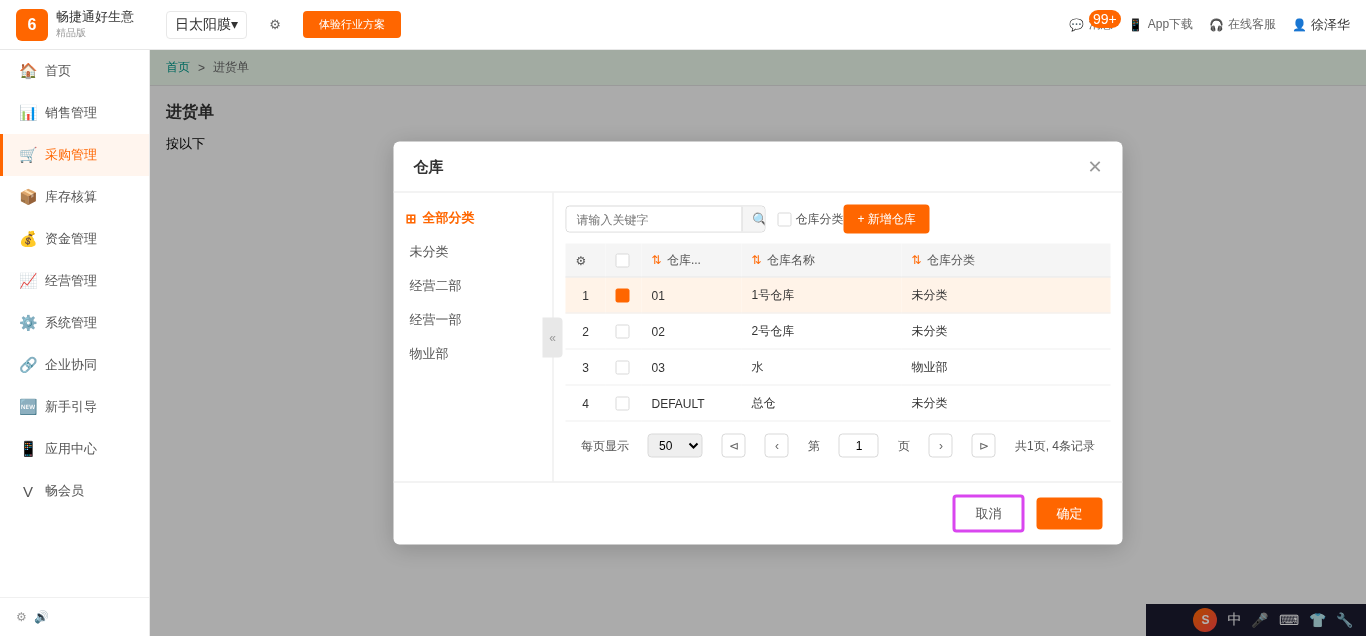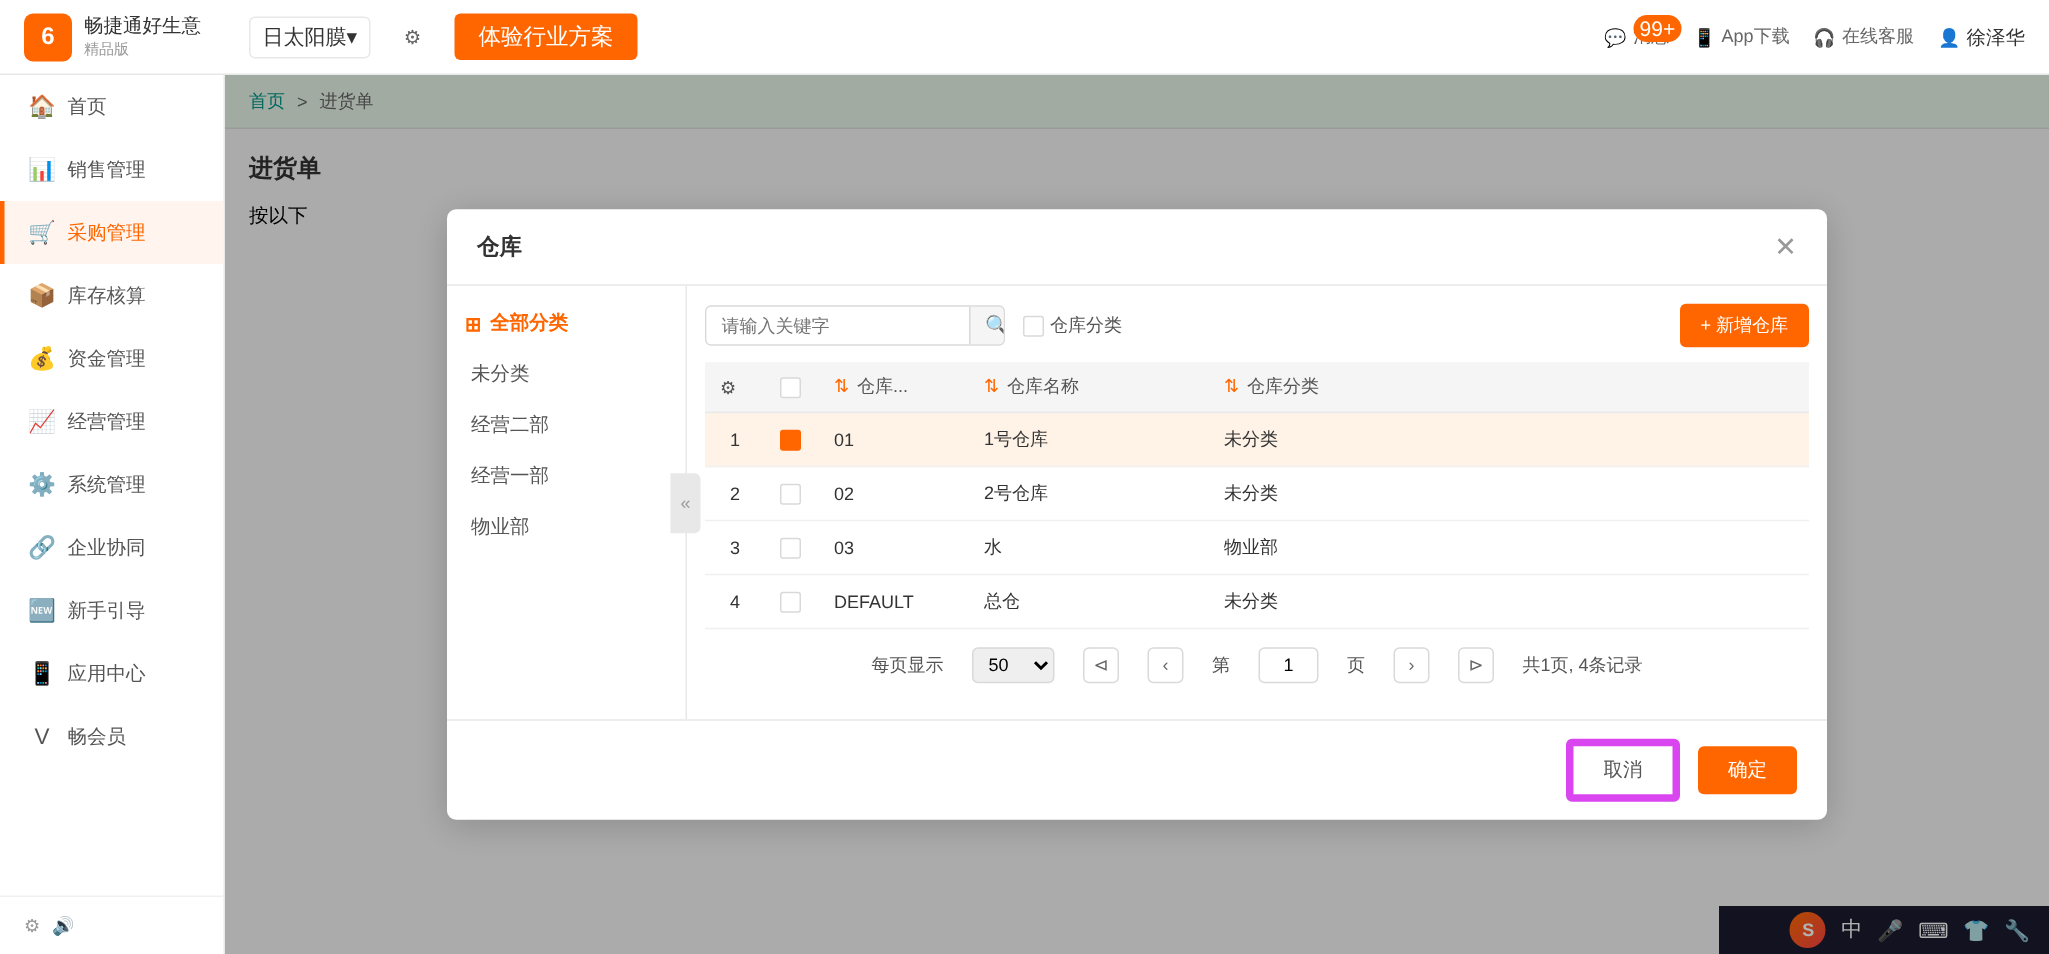--- a/index.html
+++ b/index.html
@@ -47,21 +47,21 @@
       display: flex; align-items: center; justify-content: center;
       color: #666; cursor: pointer;
     }
     .trial-btn {
       background: #f60;
       color: #fff;
       border: none;
       padding: 6px 16px;
       border-radius: 4px;
       cursor: pointer;
-      font-size: 15px;
+      font-size: 11px;
     }
     .header-right {
       display: flex; align-items: center; gap: 16px;
     }
     .header-icon-item {
       display: flex; align-items: center; gap: 4px;
       color: #666; cursor: pointer; font-size: 12px; position: relative;
     }
     .badge {
       background: #f60;
@@ -138,21 +138,21 @@
     }
 
     
     .dialog {
       position: absolute;
       top: 50%;
       left: 50%;
       transform: translate(-50%, -50%);
       background: #fff;
       border-radius: 6px;
-      width: 920px;
+      width: 729px;
       max-height: 560px;
       z-index: 200;
       box-shadow: 0 4px 24px rgba(0,0,0,0.18);
       display: flex;
       flex-direction: column;
     }
     .dialog-header {
       display: flex; align-items: center; justify-content: space-between;
       padding: 14px 20px;
       border-bottom: 1px solid #e8e8e8;
@@ -195,23 +195,22 @@
     }
 
     
     .table-panel {
       flex: 1;
       display: flex;
       flex-direction: column;
       padding: 12px;
     }
     .table-toolbar {
-      display: flex; align-items: center; justify-content: space-between;
+      display: flex; align-items: center; justify-content: flex-start;
       margin-bottom: 10px;
-      gap: 44px;
     }
     .search-box {
       display: flex; align-items: center;
       border: 1px solid #d9d9d9; border-radius: 4px;
       overflow: hidden; width: 200px;
     }
     .search-input {
       border: none; outline: none;
       padding: 5px 10px; font-size: 12px; flex: 1;
       color: #aaa;
@@ -290,21 +289,21 @@
 
     
     .dialog-footer {
       display: flex; align-items: center; justify-content: flex-end;
       gap: 12px;
       padding: 12px 20px;
       border-top: 1px solid #e8e8e8;
     }
     .cancel-btn {
       padding: 7px 20px;
-      border: 5px solid #d946ef;
+      border: 3px solid #d946ef;
       background: #fff;
       border-radius: 4px;
       cursor: pointer; font-size: 13px; color: #555;
     }
     .confirm-btn {
       padding: 7px 20px;
       background: #f60;
       color: #fff;
       border: none;
       border-radius: 4px;

